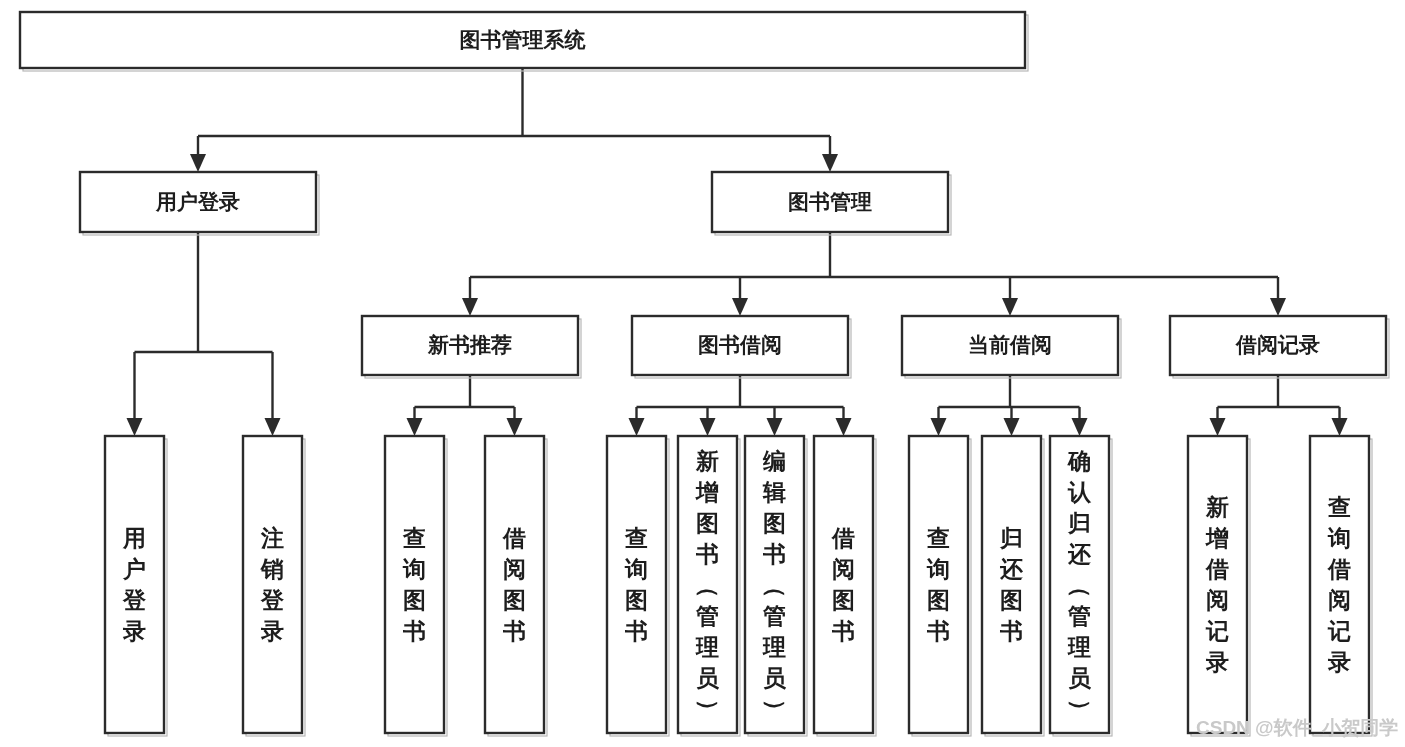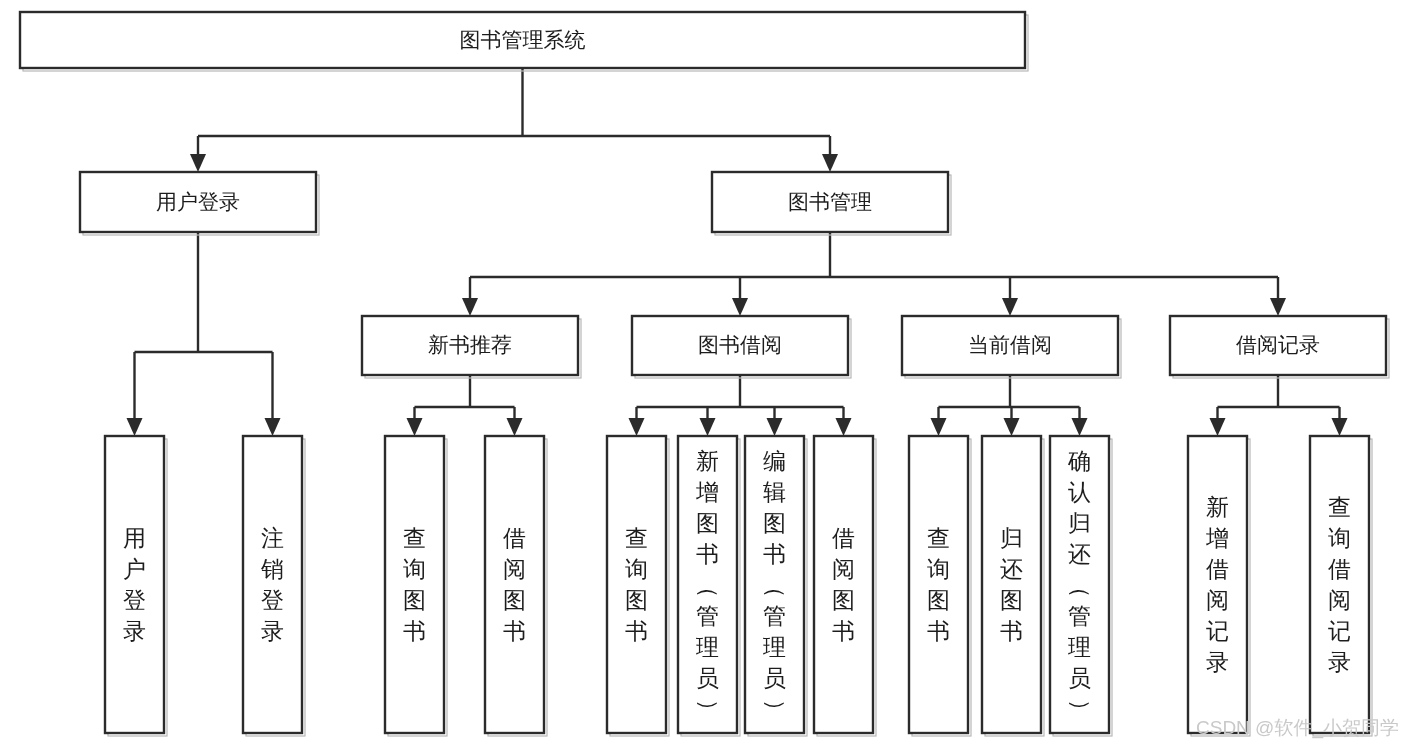--- a/index.html
+++ b/index.html
@@ -10,20 +10,21 @@
   body {
     width: 1405px;
     height: 747px;
     overflow: hidden;
     font-family: "Liberation Sans", "DejaVu Sans", sans-serif;
   }
   #diagram-root {
     position: relative;
     width: 1405px;
     height: 574px;
+    font-weight: bold;
   }
   svg#flow {
     display: block;
     width: 1405px;
     height: 747px;
   }
   .node-box {
     fill: #ffffff;
     stroke: #2b2b2b;
     stroke-width: 2.4;

